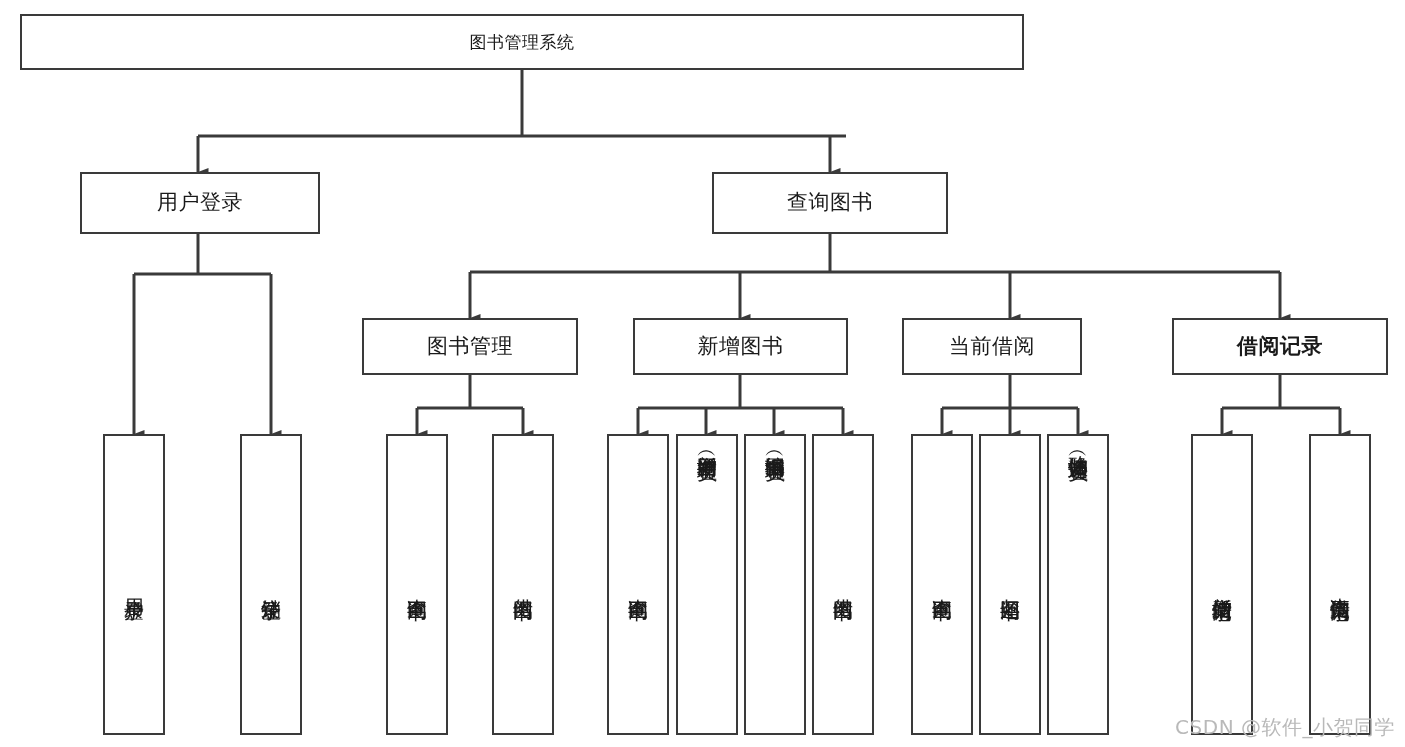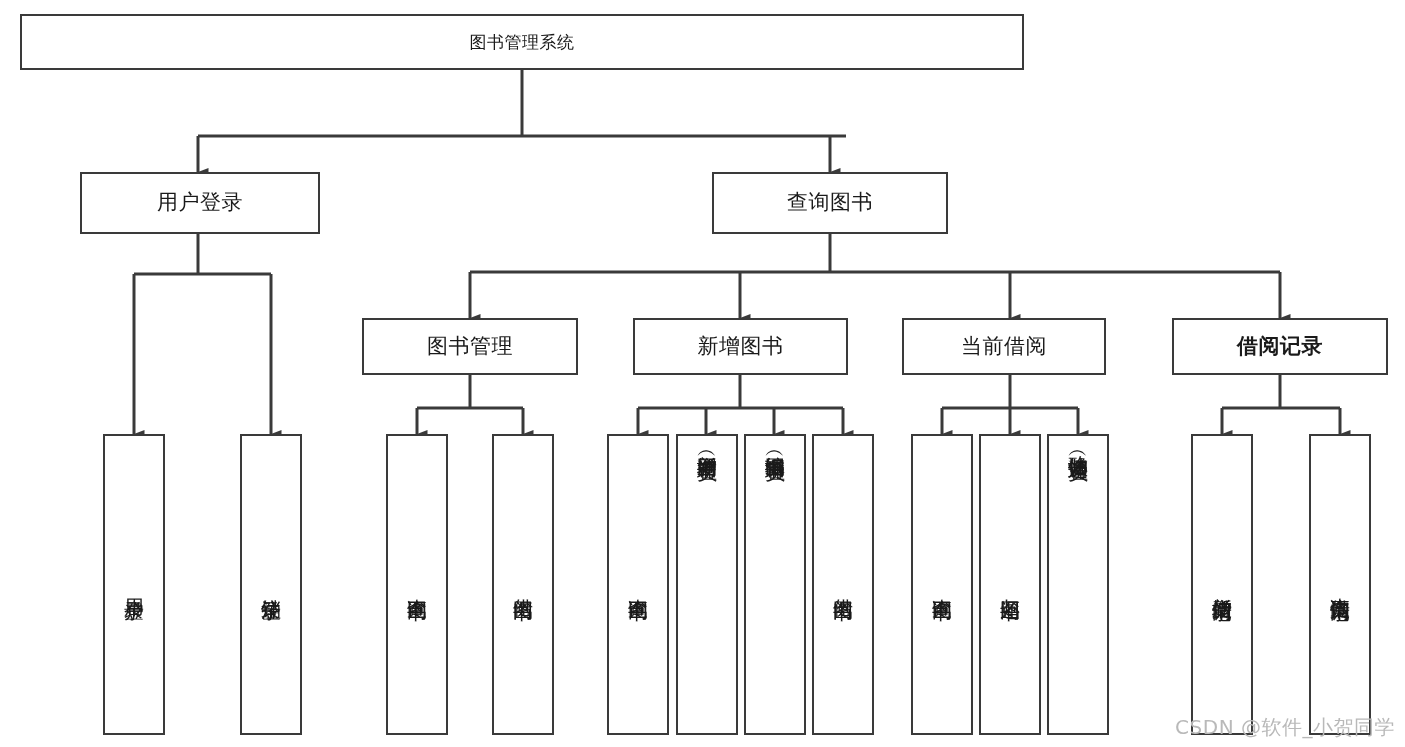--- a/index.html
+++ b/index.html
@@ -138,21 +138,21 @@
   <div class="node horiz" style="left:712px; top:172px; width:236px; height:62px;">
     <span class="label">查询图书</span>
   </div>
 
   <div class="node horiz" style="left:362px; top:318px; width:216px; height:57px;">
     <span class="label">图书管理</span>
   </div>
   <div class="node horiz" style="left:633px; top:318px; width:215px; height:57px;">
     <span class="label">新增图书</span>
   </div>
-  <div class="node horiz" style="left:902px; top:318px; width:204px; height:57px;">
+  <div class="node horiz" style="left:902px; top:318px; width:180px; height:57px;">
     <span class="label">当前借阅</span>
   </div>
   <div class="node horiz" style="left:1172px; top:318px; width:216px; height:57px;font-weight:bold;">
     <span class="label">借阅记录</span>
   </div>
 
   <div class="node vert centered" style="left:103px; top:434px; width:62px; height:301px;">
     <span class="label">用户登录</span>
   </div>
   <div class="node vert centered" style="left:240px; top:434px; width:62px; height:301px;">

